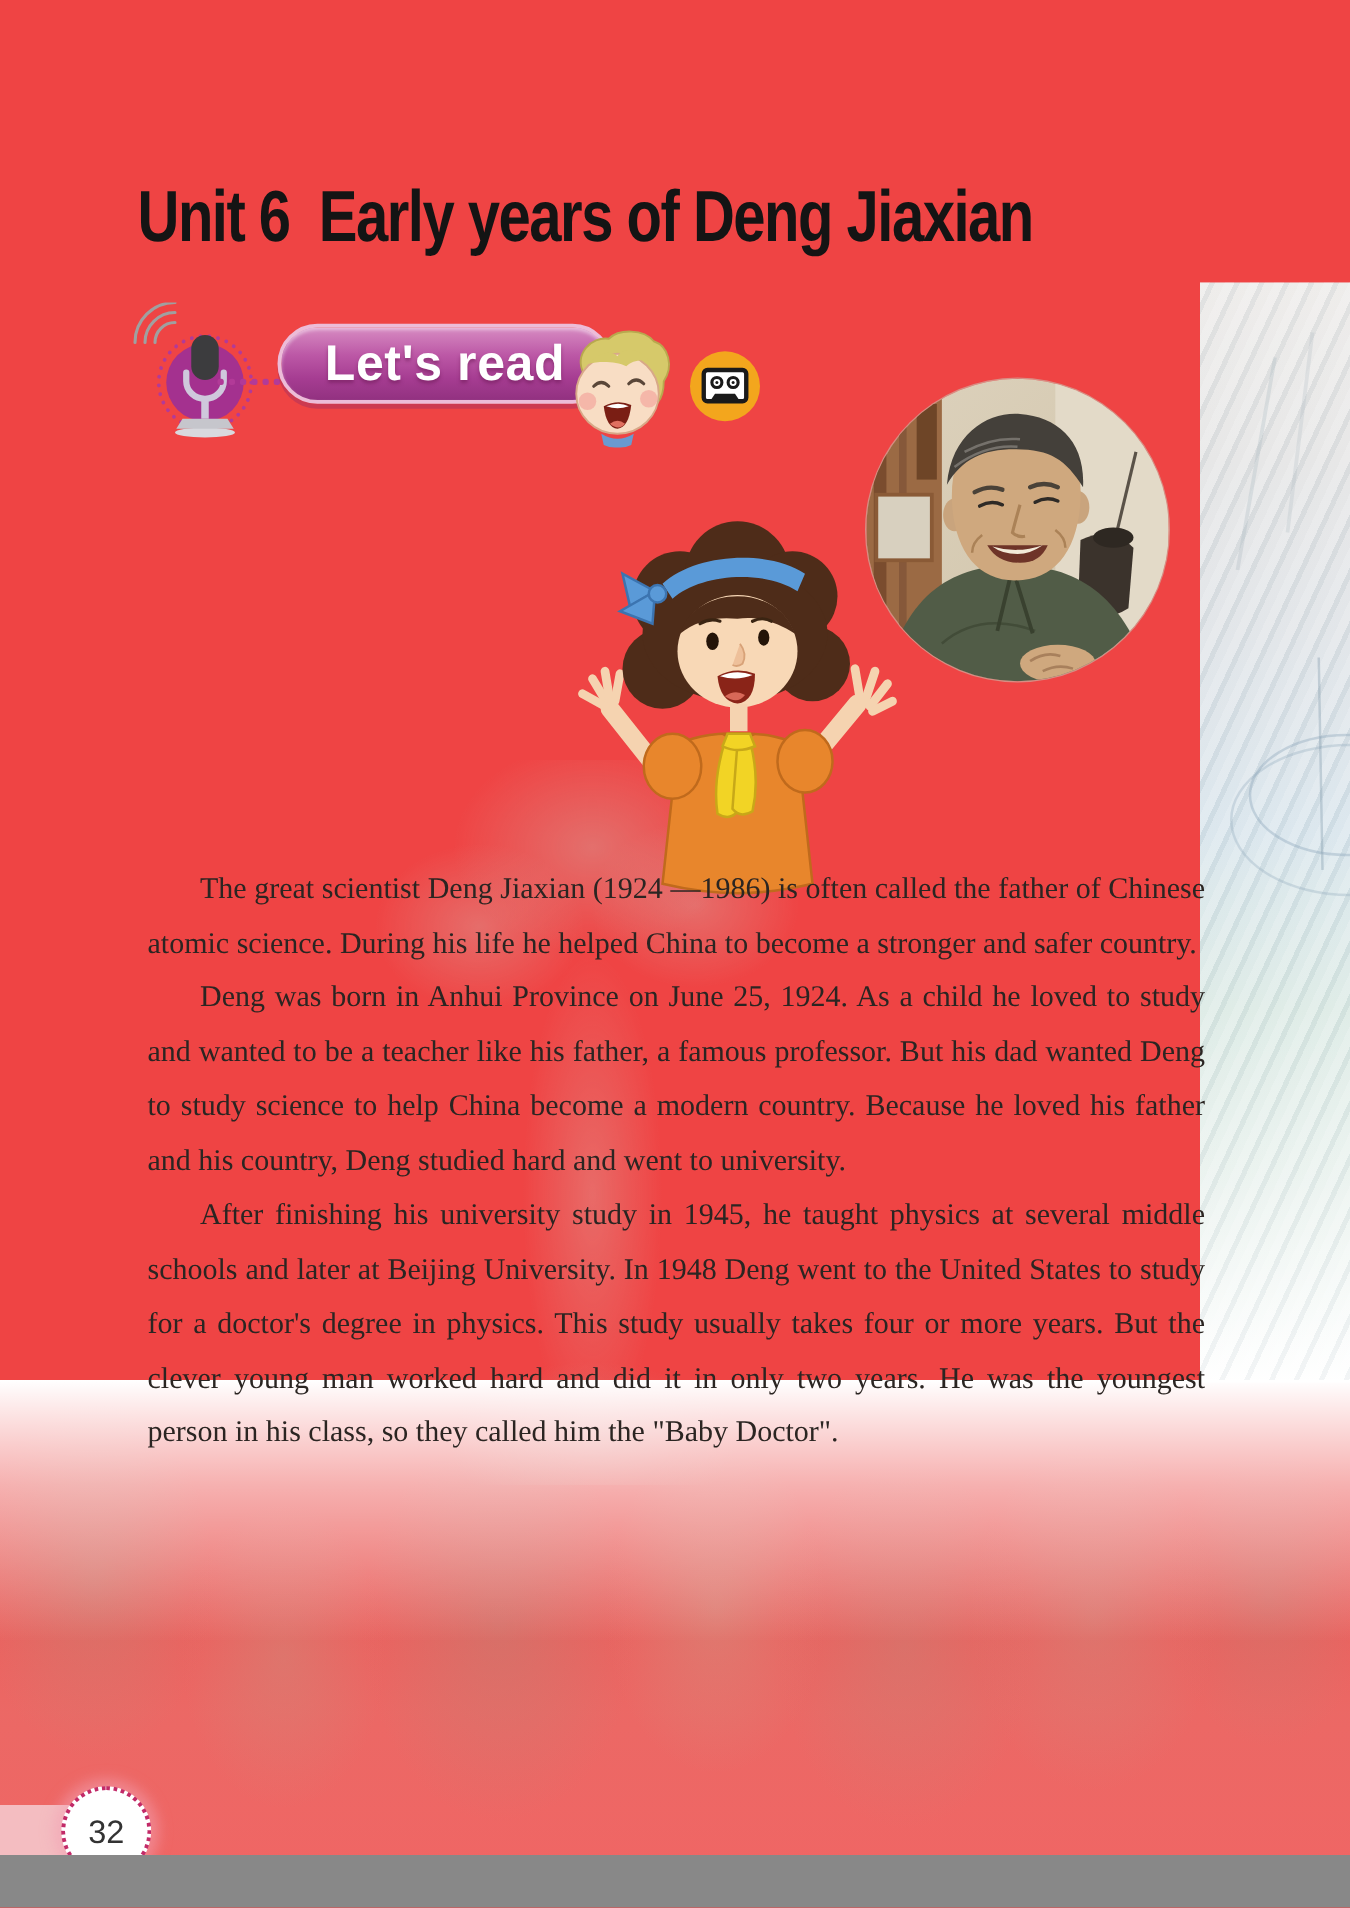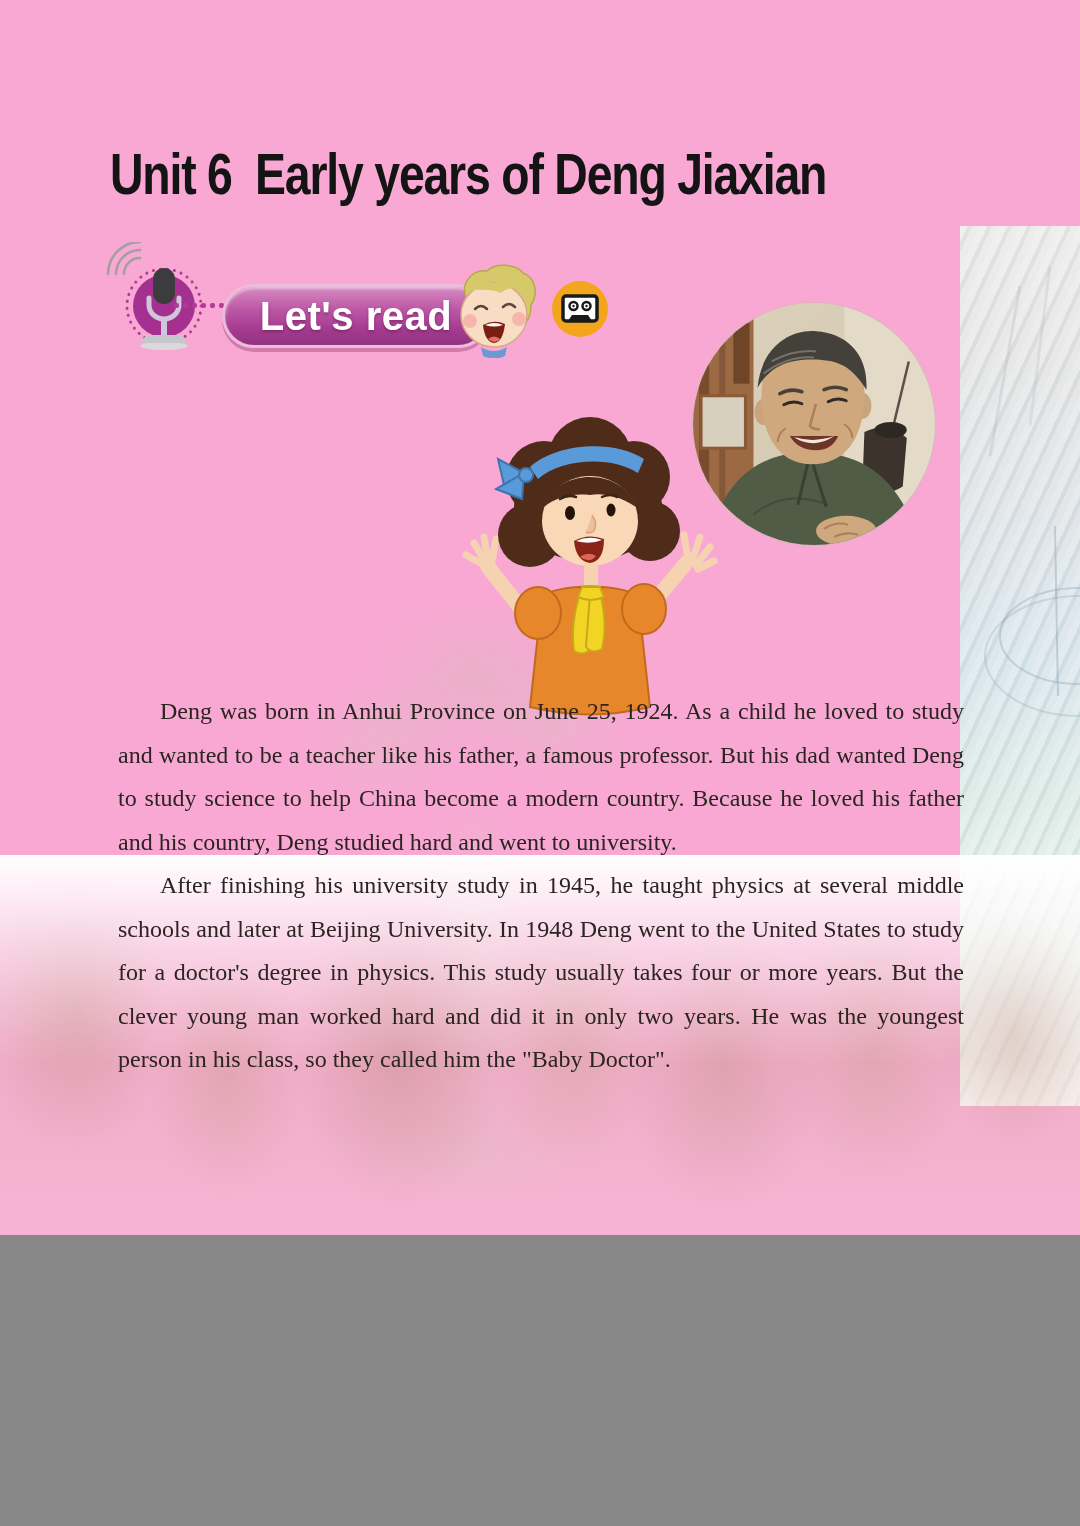--- a/index.html
+++ b/index.html
@@ -1,17 +1,17 @@
 <!DOCTYPE html>
 <html><head>
 <meta charset="utf-8">
 <style>
   html,body{margin:0;padding:0;background:#888;}
   .page{
-    position:relative;width:1080px;height:1235px;background:#f9a8d4;
+    position:relative;width:1080px;height:1484px;background:#ef4444;
     overflow:hidden;font-family:"Liberation Sans",sans-serif;
   }
   
   .right-strip{
     position:absolute;right:0;top:226px;width:120px;height:880px;z-index:1;
     background:linear-gradient(to bottom,
       #ebe9e7 0%,#e2e2e2 16%,#dce1e5 33%,#d4e2ea 50%,#d8e8e2 66%,#e8f1ed 82%,#ffffff 100%);
   }
   .right-strip .streaks{
     position:absolute;inset:0;opacity:.45;
@@ -51,21 +51,21 @@
     transform:scaleX(.80);transform-origin:left center;white-space:pre;
   }
   
   .audio-row{position:absolute;left:0;top:0;z-index:6;}
   .mic-wrap{position:absolute;left:106px;top:242px;width:110px;height:112px;}
   .dotted-connector{
     position:absolute;left:174px;top:303px;width:52px;height:6px;display:flex;gap:4px;
   }
   .dotted-connector i{width:5px;height:5px;border-radius:2px;background:#b23a98;}
   .lets-read-pill{
-    position:absolute;left:222px;top:284px;width:268px;height:64px;border-radius:33px;
+    position:absolute;left:222px;top:259px;width:268px;height:64px;border-radius:33px;
     background:linear-gradient(to bottom,#d78bc2 0%,#bc58a6 38%,#a63d92 70%,#923180 100%);
     border:3px solid #ecbcd8;box-shadow:0 4px 0 rgba(140,40,105,.35), inset 0 2px 3px rgba(255,255,255,.45);
     display:flex;align-items:center;justify-content:center;box-sizing:border-box;
   }
   .lets-read-pill span{
     color:#ffffff;font-size:40px;font-weight:bold;letter-spacing:.5px;
     text-shadow:0 2px 3px rgba(110,25,85,.55);
   }
   .kid-face{position:absolute;left:447px;top:261px;width:95px;height:97px;}
   .cassette{position:absolute;left:551px;top:280px;width:58px;height:58px;}
@@ -265,20 +265,21 @@
 
       <g fill="#f2d425" stroke="#c8a818" stroke-width="2">
         <path d="M142,178 q-10,32 -6,58 q10,6 16,-2 q2,-30 0,-54 Z"></path>
         <path d="M162,178 q8,30 2,56 q-10,6 -16,-2 q2,-28 4,-52 Z"></path>
         <path d="M144,172 h18 l4,10 q-14,6 -26,0 Z"></path>
       </g>
     </svg>
   </div>
 
   <div class="article">
+    <p>The great scientist Deng Jiaxian (1924 —1986) is often called the father of Chinese atomic science.  During his life he helped China to become a stronger and safer country.</p>
     <p>Deng was born in Anhui Province on June 25, 1924.  As a child he loved to study and wanted to be a teacher like his father, a famous professor. But his dad wanted Deng to study science to help China become a modern country.  Because he loved his father and his country, Deng studied hard and went to university.</p>
     <p>After finishing his university study in 1945, he taught physics at several middle schools and later at Beijing University. In 1948 Deng went to the United States to study for a doctor's degree in physics. This study usually takes four or more years. But the clever young man worked hard and did it in only two years.  He was the youngest person in his class, so they called him the "Baby Doctor".</p>
   </div>
 
   <div class="pageno-tab"></div>
   <div class="pageno-circle">
     <span>32</span>
   </div>
 
 </div>

